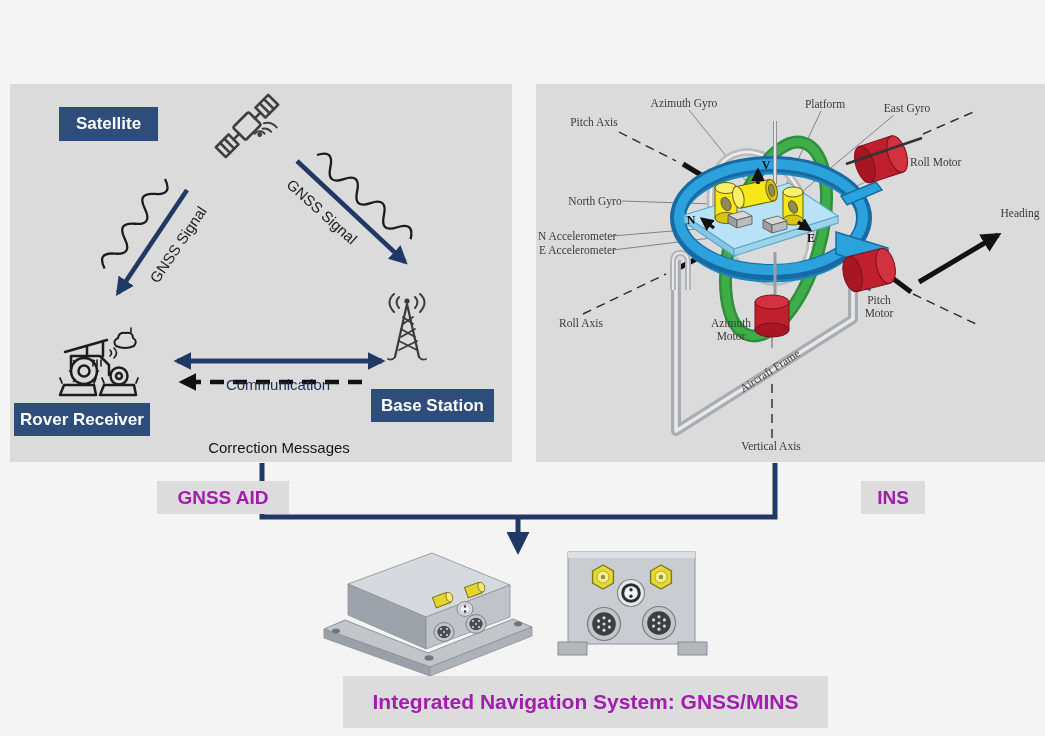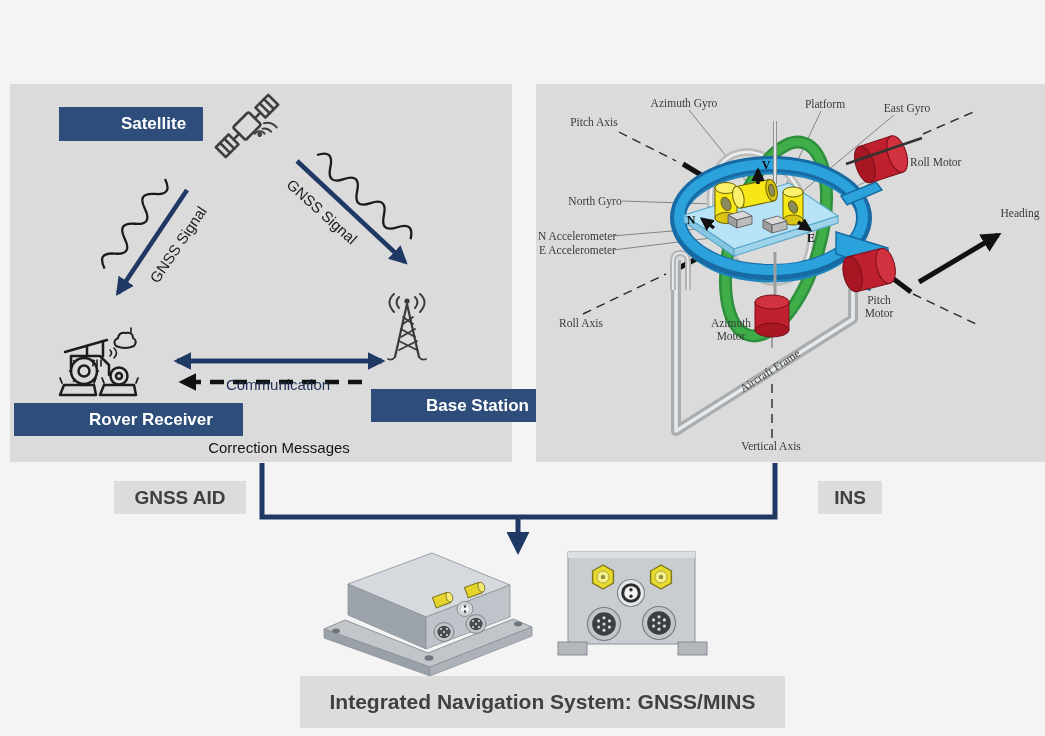--- a/index.html
+++ b/index.html
@@ -6,27 +6,27 @@
   body{background:#f4f4f5;font-family:"Liberation Sans",sans-serif;}
   .canvas{position:relative;width:1045px;height:736px;background:#f4f4f5;overflow:hidden;}
   .hdr{position:absolute;left:0;top:0;width:1045px;height:76px;}
   .logo{position:absolute;left:14px;top:16px;width:46px;height:44px;}
   .brand{position:absolute;left:66px;top:32px;font-size:15.5px;font-weight:bold;color:#16386e;letter-spacing:.4px;}
   .panel{position:absolute;top:84px;height:378px;background:#dbdbdb;}
   .panel.left{left:10px;width:502px;}
   .panel.right{left:524px;width:511px;margin-left:12px;}
   .artsvg{position:absolute;left:0;top:0;}
   .badge-navy{position:absolute;background:#2e4d7b;color:#ffffff;font-weight:bold;font-size:17px;
-    display:flex;align-items:center;justify-content:center;padding-left:45px;}
+    display:flex;align-items:center;justify-content:center;}
   .rotlab{position:absolute;width:120px;text-align:center;font-size:15px;color:#1c1c1c;font-weight:500;}
   .plainlab{position:absolute;text-align:center;font-size:15px;margin-top:42px;}
   .lab-comm{left:178px;top:250px;width:180px;color:#1f3055;font-weight:500;}
   .lab-corr{left:160px;top:313px;width:218px;color:#141414;font-weight:500;}
-  .badge-gray{position:absolute;background:#dcdcdc;color:#404040;font-weight:bold;
-    display:flex;align-items:center;justify-content:center;}
+  .badge-gray{position:absolute;background:#dcdcdc;color:#a21caf;font-weight:bold;
+    display:flex;align-items:center;justify-content:center;margin-left:43px;}
   .gnss-aid{left:114px;top:481px;width:132px;height:33px;font-size:19px;}
   .ins-badge{left:818px;top:481px;width:64px;height:33px;font-size:19px;}
   .integrated{left:300px;top:676px;width:485px;height:52px;font-size:21px;text-align:right;}
   .connector{position:absolute;left:0;top:460px;}
   .products{position:absolute;left:310px;top:545px;}
   .ins-text{font-family:"Liberation Serif",serif;font-size:11.5px;fill:#3b3b3b;}
   .ins-letter{font-family:"Liberation Serif",serif;font-size:12px;font-weight:bold;fill:#111;}
 </style>
 </head>
 <body>
@@ -97,21 +97,21 @@
         <path d="M29,4 q5,5 0,11 M34,1 q9,8 0,18" stroke-width="2"></path>
       </g>
 
       <line x1="372" y1="277" x2="167" y2="277" stroke="#1f3864" stroke-width="4.4" marker-end="url(#ahN)"></line>
       <line x1="167" y1="277" x2="372" y2="277" stroke="#1f3864" stroke-width="4.4" marker-end="url(#ahN)"></line>
 
       <line x1="352" y1="298" x2="172" y2="298" stroke="#111" stroke-width="4.4" stroke-dasharray="14 9" marker-end="url(#ahB)"></line>
     </svg>
 
     <div class="badge-navy" style="left:49px;top:23px;width:99px;height:34px;">Satellite</div>
-    <div class="badge-navy" style="left:4px;top:319px;width:184px;height:33px;">Rover Receiver</div>
+    <div class="badge-navy" style="left:4px;top:319px;width:136px;height:33px;">Rover Receiver</div>
     <div class="badge-navy" style="left:361px;top:305px;width:123px;height:33px;">Base Station</div>
 
     <div class="rotlab" style="left:108px;top:152px;transform:rotate(-56deg);">GNSS Signal</div>
     <div class="rotlab" style="left:252px;top:119px;transform:rotate(42deg);">GNSS Signal</div>
 
     <div class="plainlab lab-comm">Communication</div>
     <div class="plainlab lab-corr">Correction Messages</div>
   </div>
 
   <div class="panel right">

